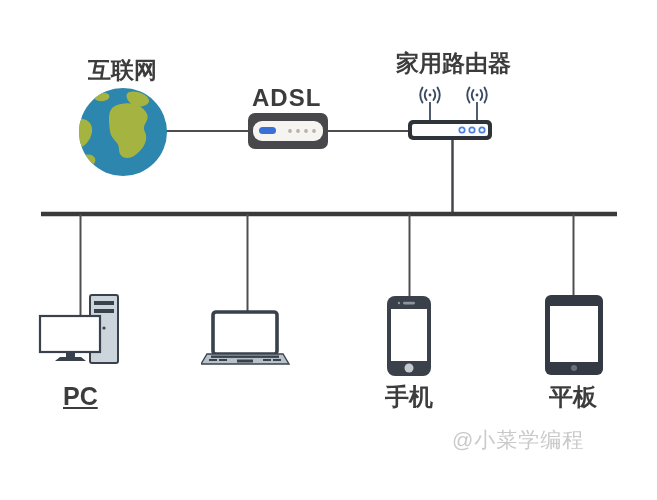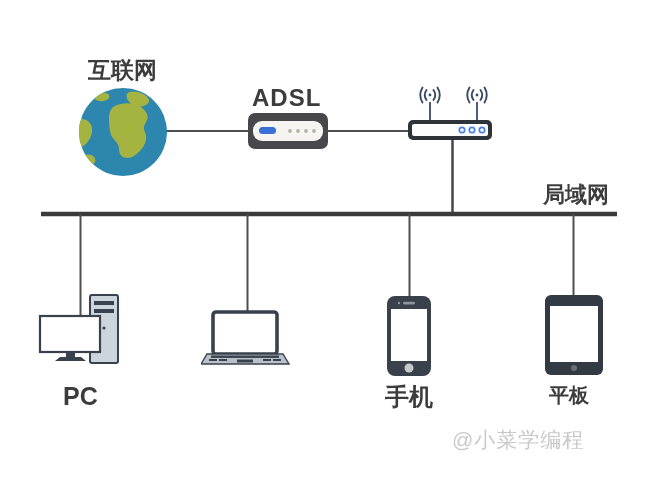--- a/index.html
+++ b/index.html
@@ -16,24 +16,24 @@
     position:absolute;
     color:#3c3c3c;
     font-weight:600;
     white-space:nowrap;
     line-height:1;
   }
   .lbl-internet{left:88px;top:59px;font-size:23px;}
   .lbl-adsl{left:252px;top:86px;font-size:24px;letter-spacing:1px;}
   .lbl-router{left:396px;top:52px;font-size:23px;}
   .lbl-lan{left:543px;top:184px;font-size:22px;}
-  .lbl-pc{left:63px;top:384px;font-size:25px;}
+  .lbl-pc{left:63px;top:384px;font-size:25px;text-decoration:underline;}
   .lbl-laptop{left:211px;top:385px;font-size:24px;}
   .lbl-phone{left:385px;top:385px;font-size:24px;}
-  .lbl-tablet{left:549px;top:385px;font-size:20px;}
+  .lbl-tablet{left:549px;top:385px;font-size:24px;}
   .watermark{
     position:absolute;left:452px;top:426px;
     font-size:21px;font-weight:500;color:#c9c9c9;letter-spacing:1px;
   }
   .globe{left:77px;top:86px;}
   .modem{left:247px;top:112px;}
   .router{left:406px;top:79px;}
   .pc{left:38px;top:292px;}
   .laptop{left:201px;top:310px;}
   .phone{left:386px;top:295px;}
@@ -144,20 +144,20 @@
   </svg>
 
   <svg class="icon tablet" width="60" height="82" viewBox="0 0 60 82">
     <rect x="1" y="1" width="58" height="80" rx="6" fill="#333a43"></rect>
     <rect x="6" y="12" width="48" height="56" fill="#ffffff"></rect>
     <circle cx="30" cy="74" r="3" fill="#6b7076"></circle>
   </svg>
 
   <div class="label lbl-adsl">ADSL</div>
   <div class="label lbl-internet">互联网</div>
-  <div class="label lbl-lan">局域网</div>
+  <div class="label lbl-router">家用路由器</div>
   <div class="label lbl-pc">PC</div>
   <div class="label lbl-phone">手机</div>
   <div class="label lbl-tablet">平板</div>
 
   <div class="watermark">@小菜学编程</div>
 
 </div>
 
 </body></html>

